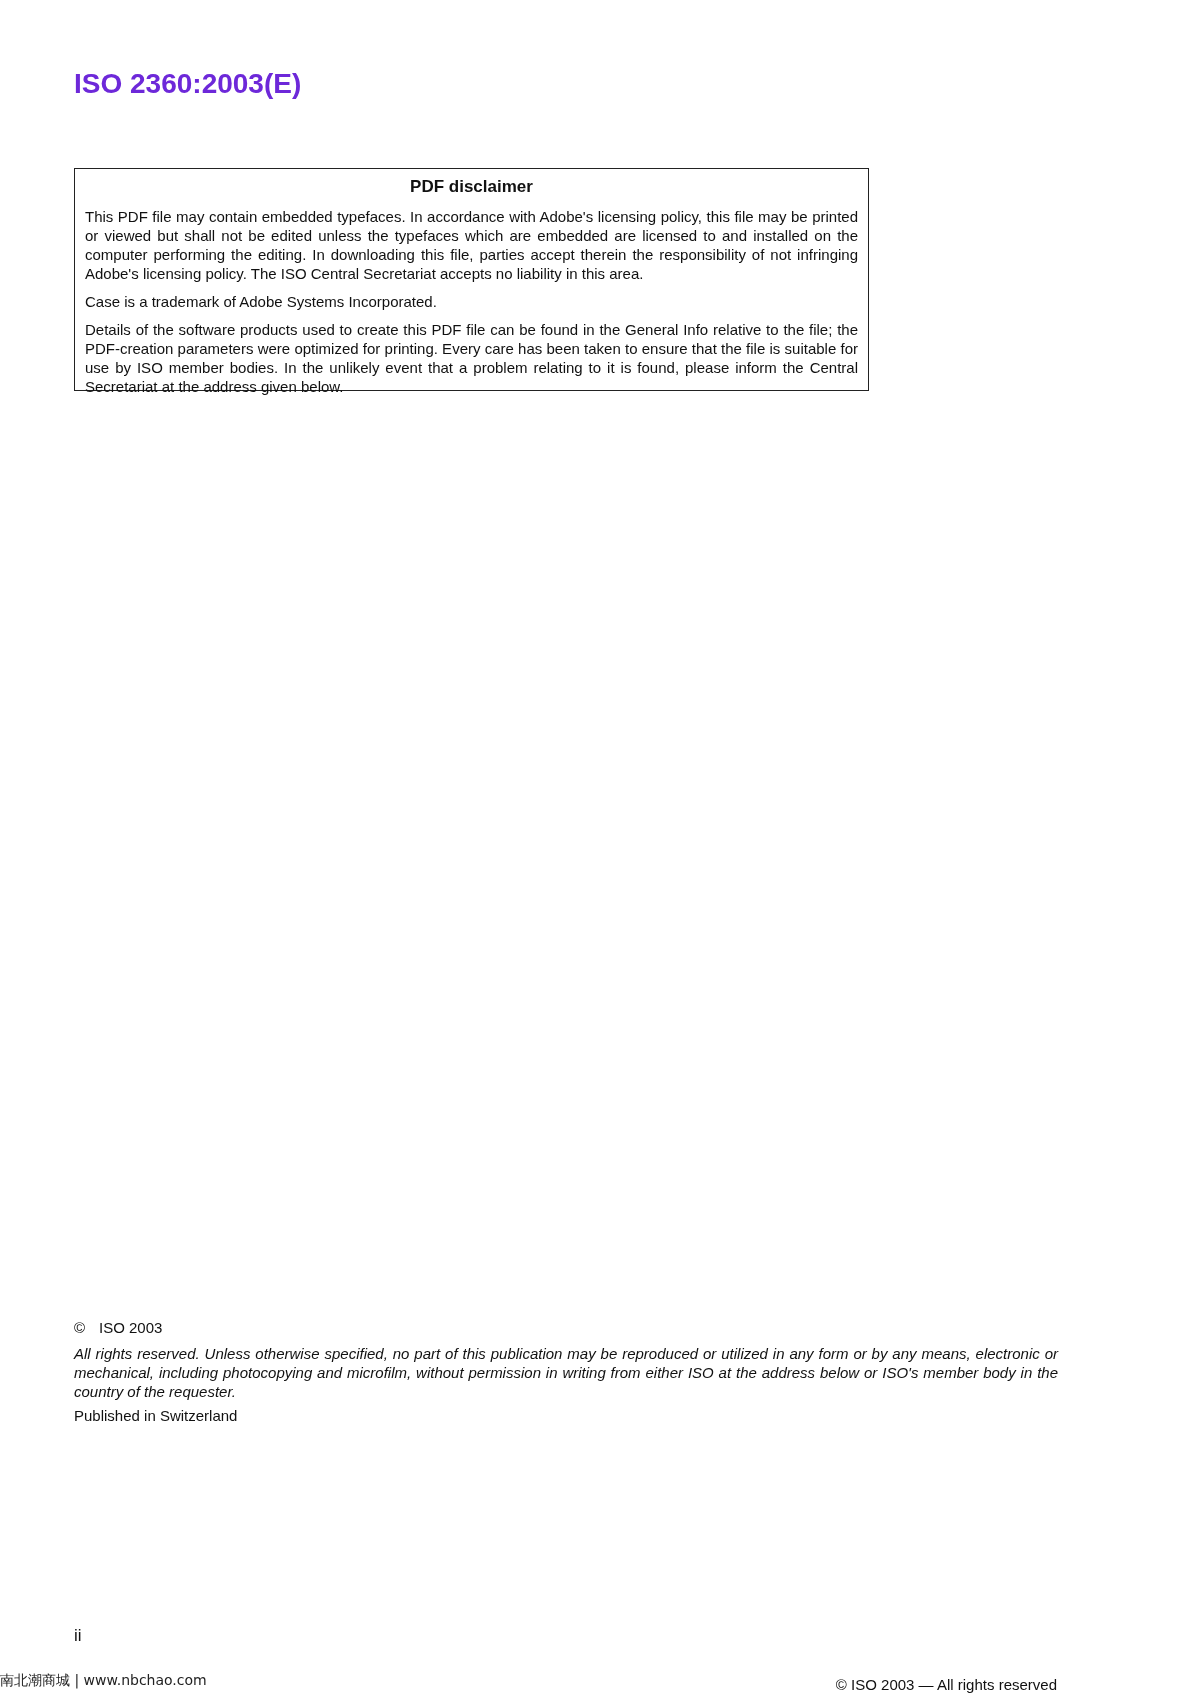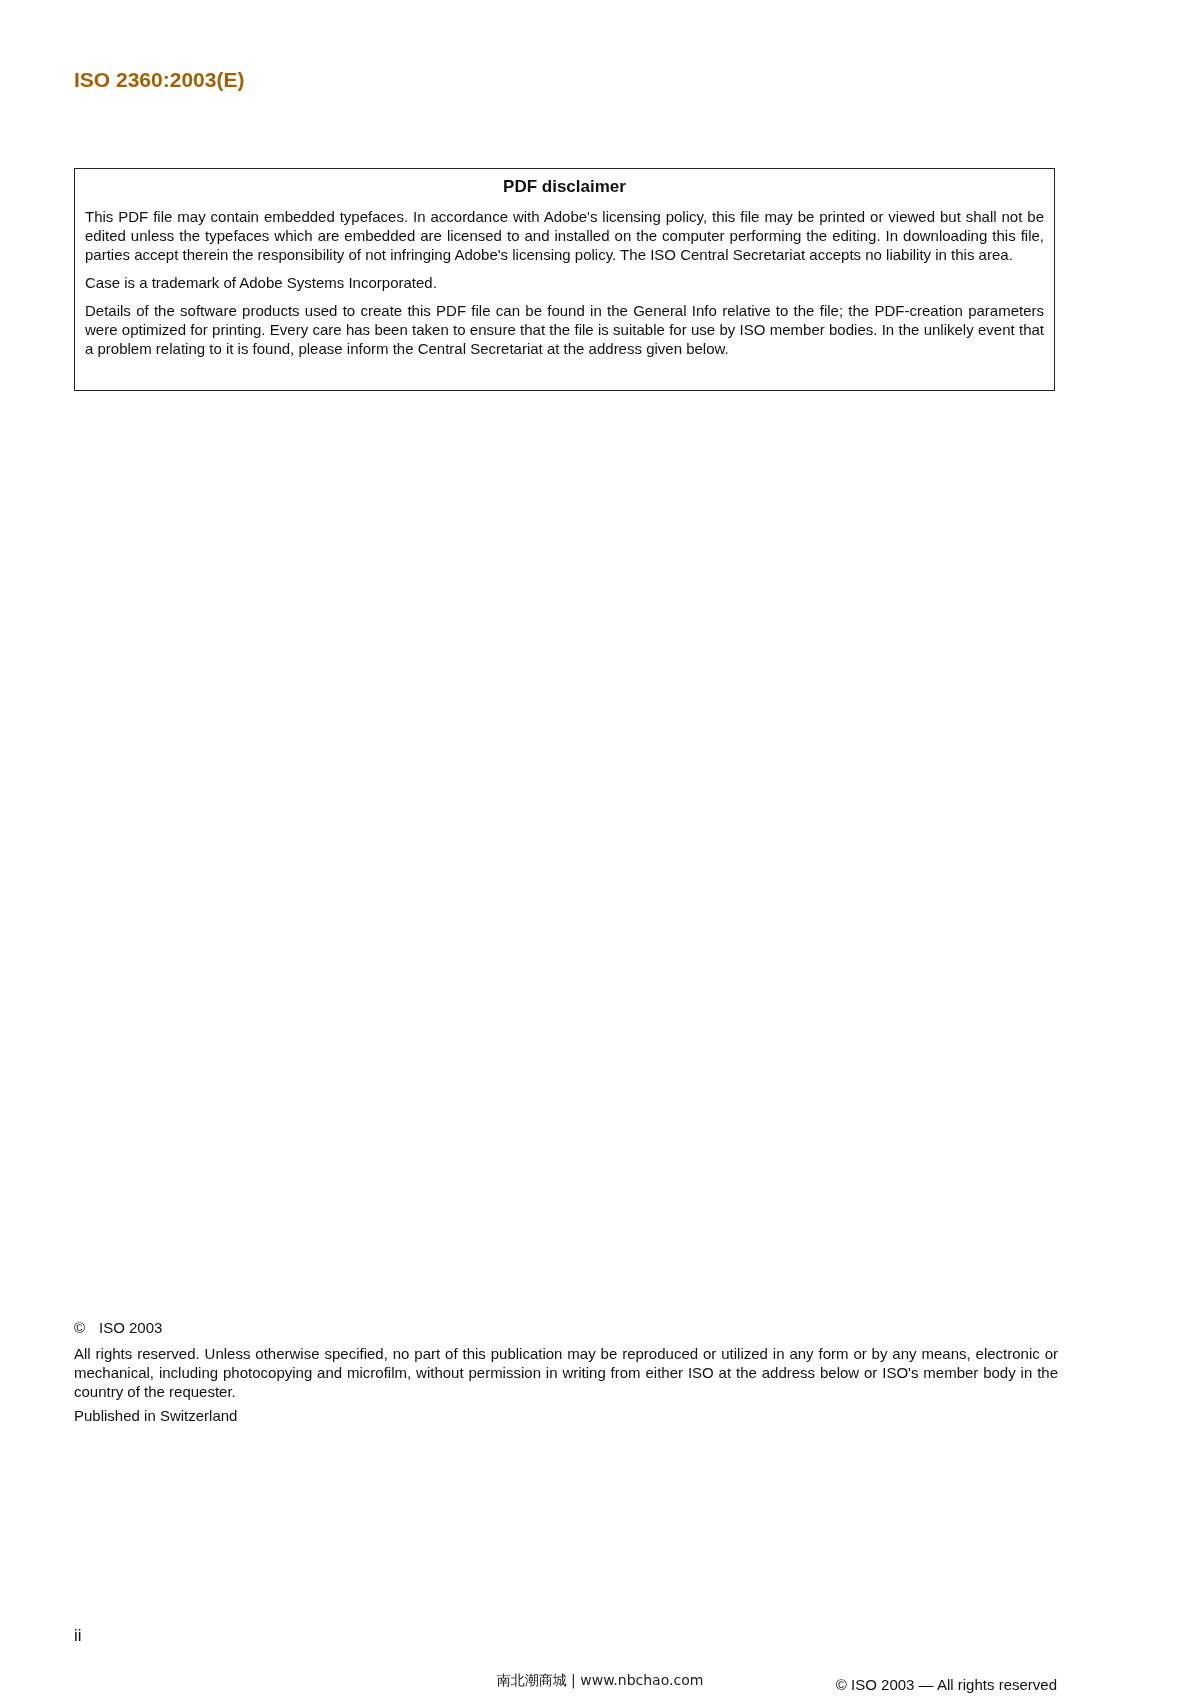--- a/index.html
+++ b/index.html
@@ -2,56 +2,56 @@
 <html><head>
   <meta charset="utf-8">
   <style>
     html, body { margin: 0; padding: 0; background: #ffffff; }
     body {
       width: 1200px; height: 1698px; position: relative; overflow: hidden;
       font-family: "Liberation Sans", sans-serif; color: #111111;
     }
     .header-title {
       position: absolute; left: 74px; top: 68px;
-      font-size: 21px; font-weight: bold; color: #a16207;
+      font-size: 28px; font-weight: bold; color: #6d28d9;
     }
     .disclaimer-box {
       position: absolute; left: 74px; top: 168px;
-      width: 981px; height: 223px;
+      width: 795px; height: 223px;
       border: 1.5px solid #222;
       box-sizing: border-box;
       padding: 8px 10px 0 10px;
     }
     .disclaimer-title {
       text-align: center; font-weight: bold; font-size: 17px;
       margin: 0 0 10px 0; line-height: 20px;
     }
     .disclaimer-p {
       font-size: 15px; line-height: 19px; text-align: justify;
       text-align-last: left; margin: 0 0 9px 0;
     }
     .copyright-block {
       position: absolute; left: 74px; top: 1318px; width: 984px;
       font-size: 15px; line-height: 19px;
     }
     .copy-line { margin: 0 0 7px 0; }
     .copy-line .sym { display: inline-block; width: 25px; }
-    .rights-p { margin: 0 0 5px 0; text-align: justify; text-align-last: left; }
+    .rights-p { margin: 0 0 5px 0; text-align: justify; text-align-last: left; font-style: italic; }
     .address { margin: 0 0 5px 24px; }
     .address div { line-height: 19px; }
     .published { margin: 0; }
     .page-number {
       position: absolute; left: 74px; top: 1626px; font-size: 17px;
     }
     .footer-rights {
       position: absolute; right: 143px; top: 1676px; font-size: 15px;
     }
     .watermark {
       position: absolute; left: 0; width: 1200px; top: 1672px;
-      text-align: center; font-size: 14px; color: #222;
+      font-size: 14px; color: #222;
       font-family: "DejaVu Sans", sans-serif;
     }
   </style>
 </head>
 <body>
 
 <div class="header-title">ISO 2360:2003(E)</div>
 
 <div class="disclaimer-box">
   <p class="disclaimer-title">PDF disclaimer</p>

